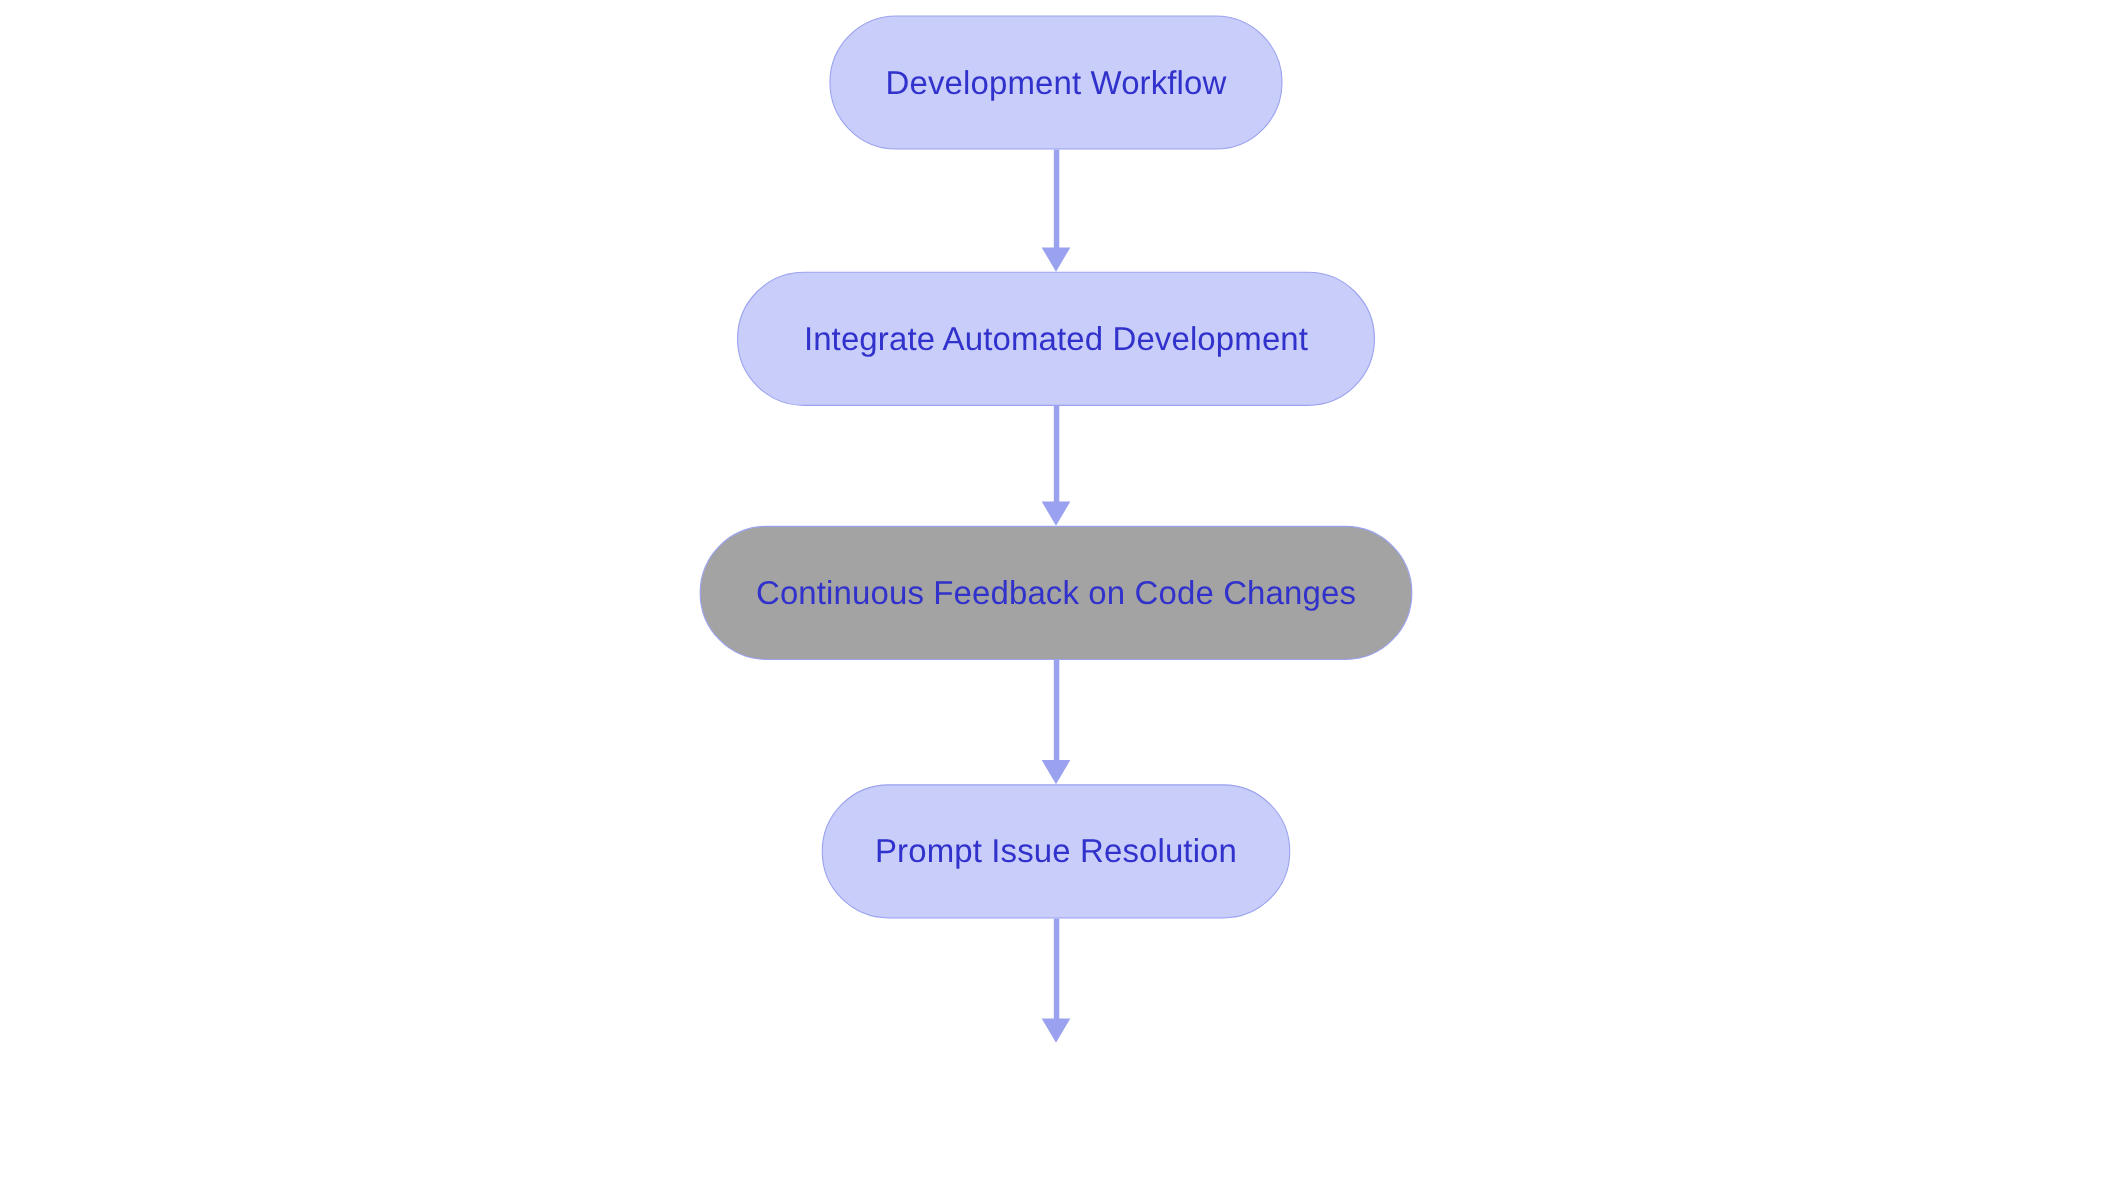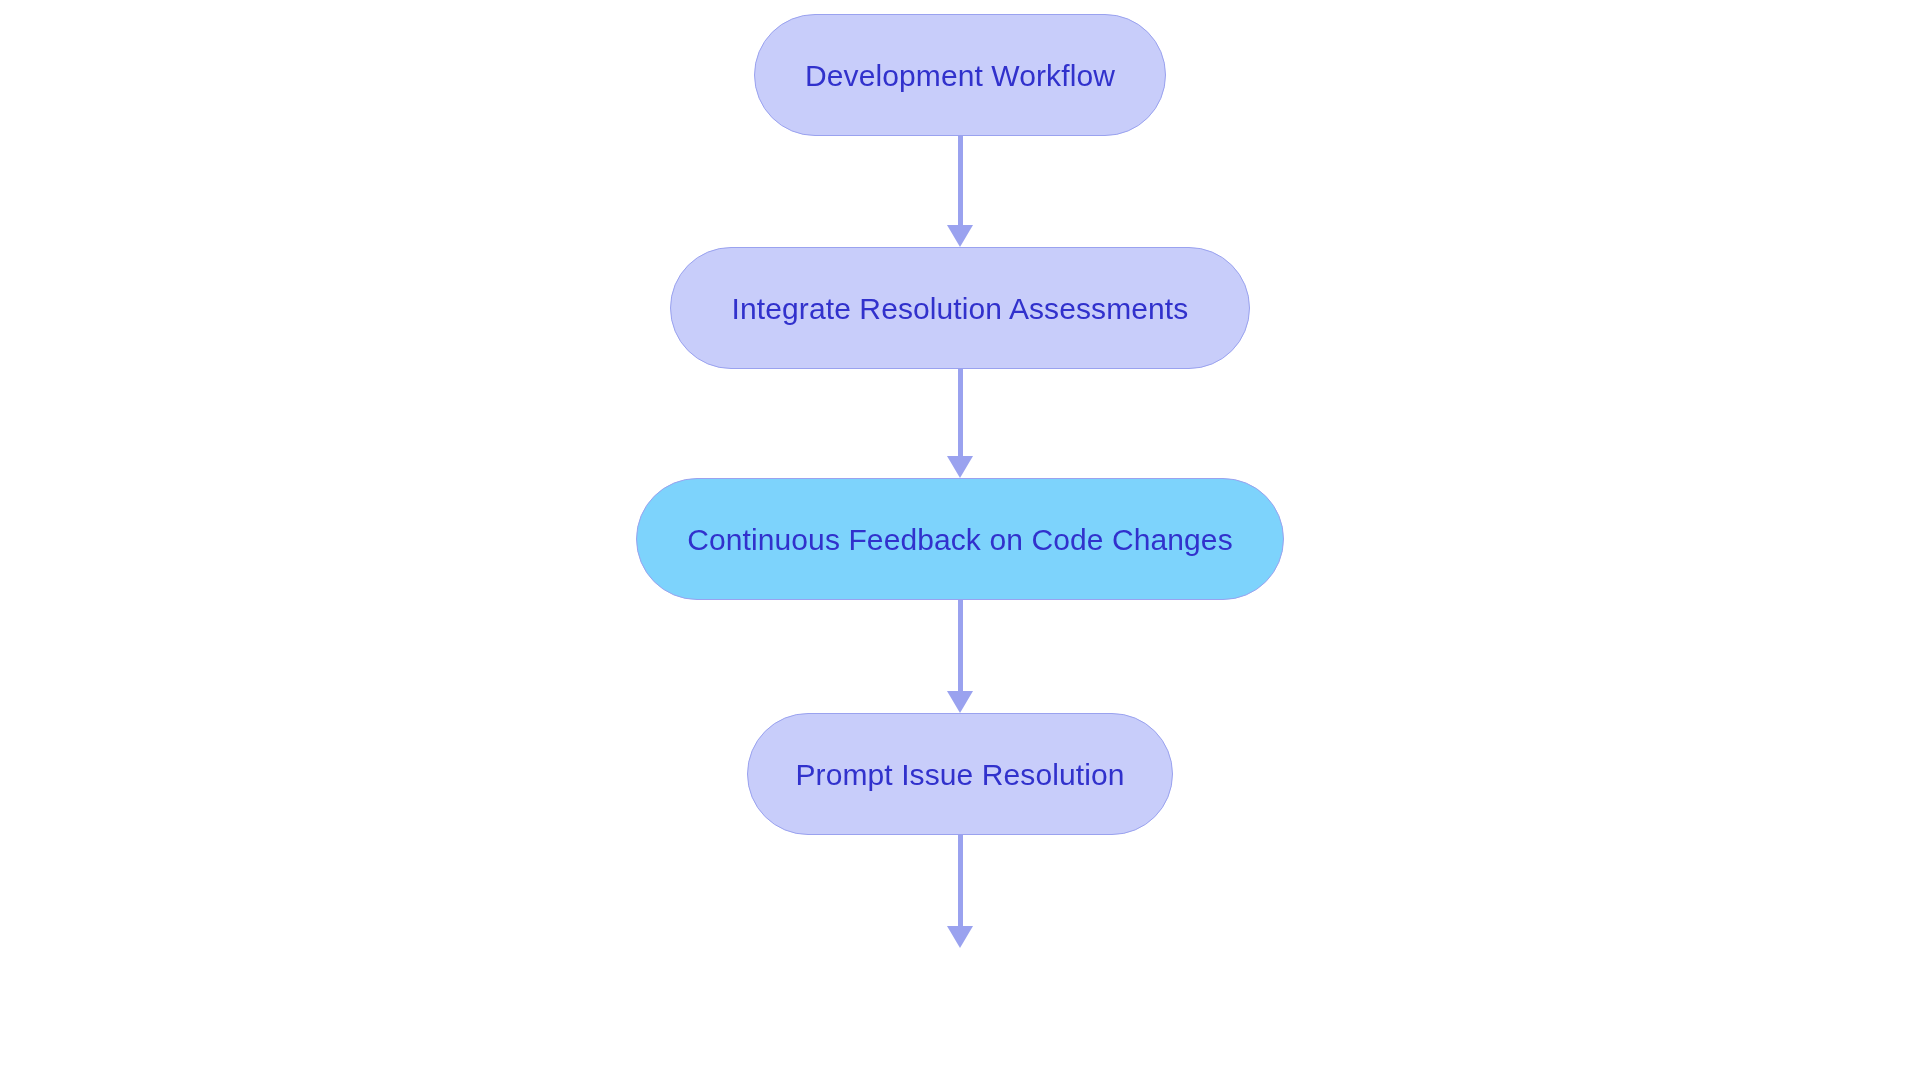--- a/index.html
+++ b/index.html
@@ -103,29 +103,29 @@
     <div class="flow-node node-w-1" style="background: rgb(200, 205, 250); border-color: rgb(154, 162, 239);">
       <span class="flow-node-label" style="color: rgb(49, 49, 204);">Development Workflow</span>
     </div>
 
     <div class="flow-connector gap-1">
       <div class="connector-line" style="background: rgb(154, 162, 239);"></div>
       <div class="connector-arrowhead" style="border-top-color: rgb(154, 162, 239);"></div>
     </div>
 
     <div class="flow-node node-w-2" style="background: rgb(200, 205, 250); border-color: rgb(154, 162, 239);">
-      <span class="flow-node-label" style="color: rgb(49, 49, 204);">Integrate Resolution Assessments</span>
+      <span class="flow-node-label" style="color: rgb(49, 49, 204);">Integrate Automated Development</span>
     </div>
 
     <div class="flow-connector gap-2">
       <div class="connector-line" style="background: rgb(154, 162, 239);"></div>
       <div class="connector-arrowhead" style="border-top-color: rgb(154, 162, 239);"></div>
     </div>
 
-    <div class="flow-node node-w-3" style="background: #7dd3fc; border-color: rgb(154, 162, 239);">
+    <div class="flow-node node-w-3" style="background: #a3a3a3; border-color: rgb(154, 162, 239);">
       <span class="flow-node-label" style="color: rgb(49, 49, 204);">Continuous Feedback on Code Changes</span>
     </div>
 
     <div class="flow-connector gap-3">
       <div class="connector-line" style="background: rgb(154, 162, 239);"></div>
       <div class="connector-arrowhead" style="border-top-color: rgb(154, 162, 239);"></div>
     </div>
 
     <div class="flow-node node-w-4" style="background: rgb(200, 205, 250); border-color: rgb(154, 162, 239);">
       <span class="flow-node-label" style="color: rgb(49, 49, 204);">Prompt Issue Resolution</span>

